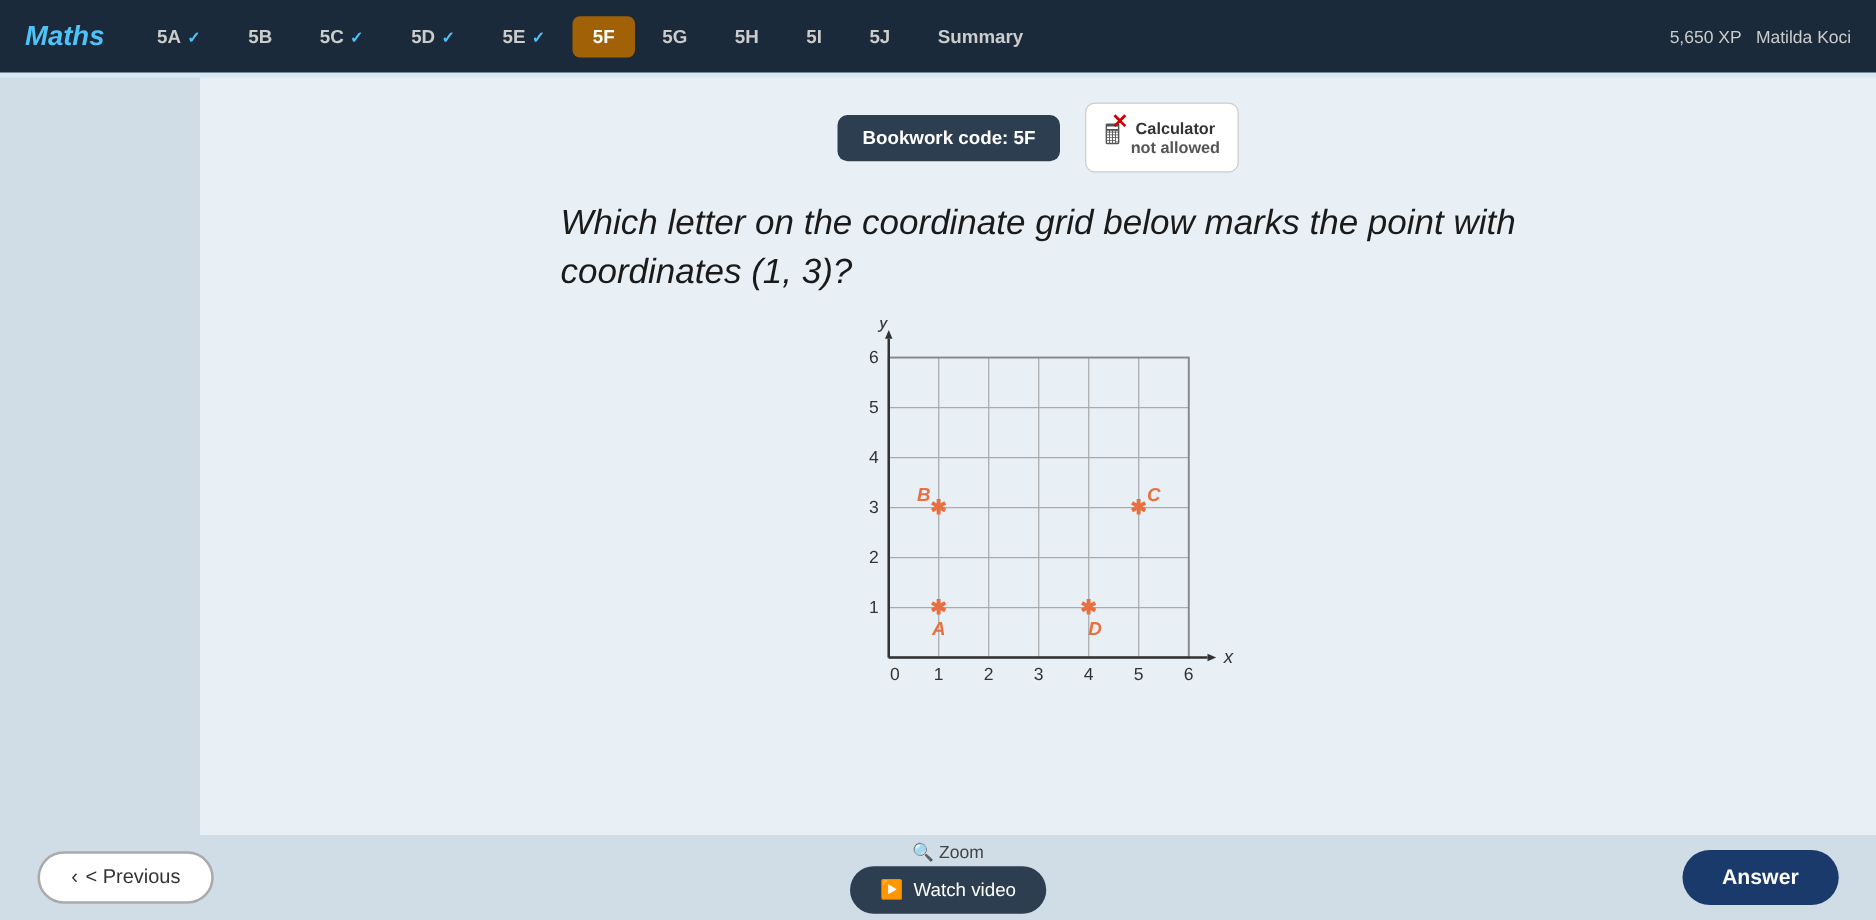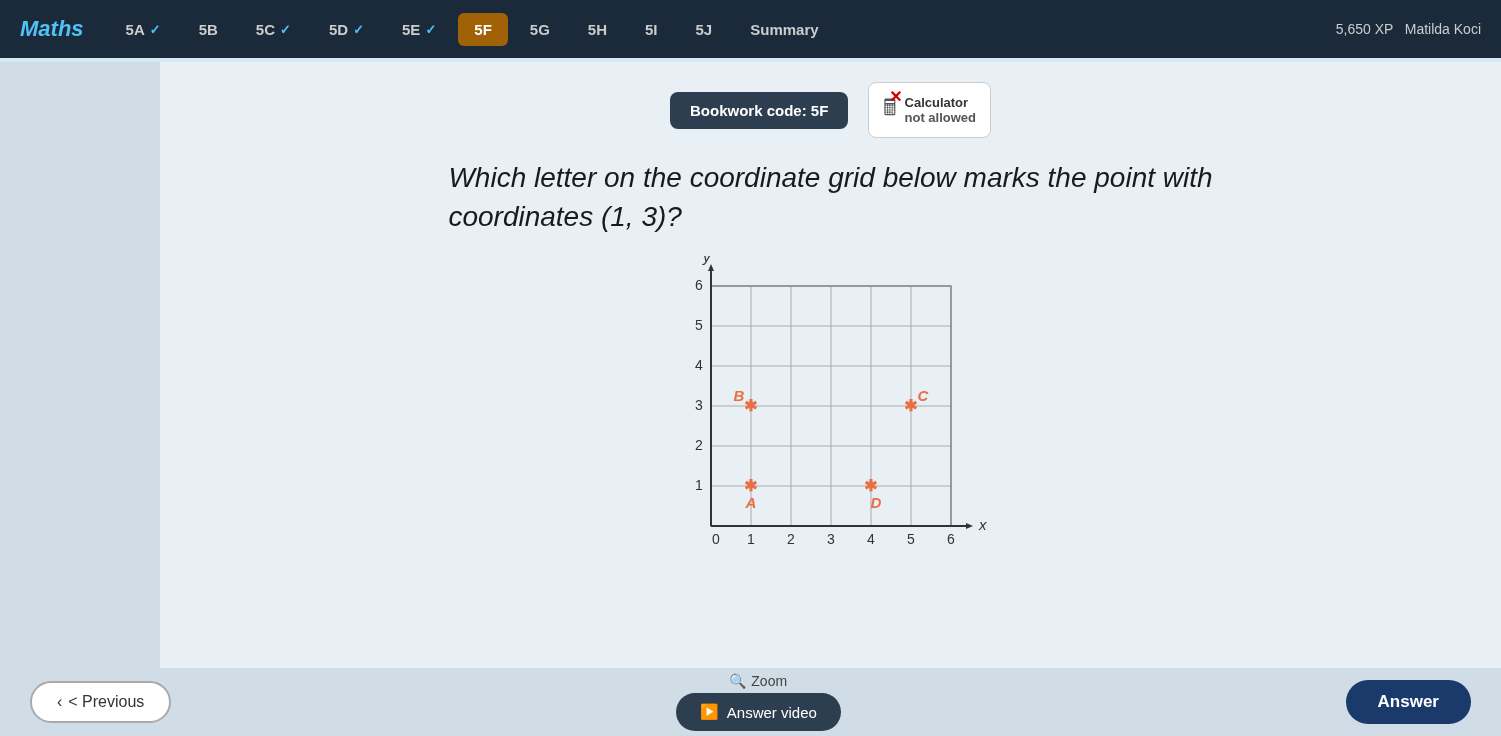--- a/index.html
+++ b/index.html
@@ -77,20 +77,21 @@
       align-items: center;
       padding: 20px;
     }
 
     
     .info-row {
       display: flex;
       align-items: center;
       gap: 20px;
       margin-bottom: 20px;
+      text-align: center;
     }
     .bookwork-badge {
       background: #2c3e50;
       color: white;
       padding: 10px 20px;
       border-radius: 8px;
       font-size: 15px;
       font-weight: 600;
     }
     .calc-badge {
@@ -327,18 +328,18 @@
     <span>&lt; Previous</span>
   </button>
 
   <div class="center-controls">
     <div class="zoom-label">
       <span>🔍</span>
       <span>Zoom</span>
     </div>
     <button class="watch-btn">
       <span>▶️</span>
-      <span>Answer video</span>
+      <span>Watch video</span>
     </button>
   </div>
 
   <button class="answer-btn">Answer</button>
 </div>
 
 </body></html>

